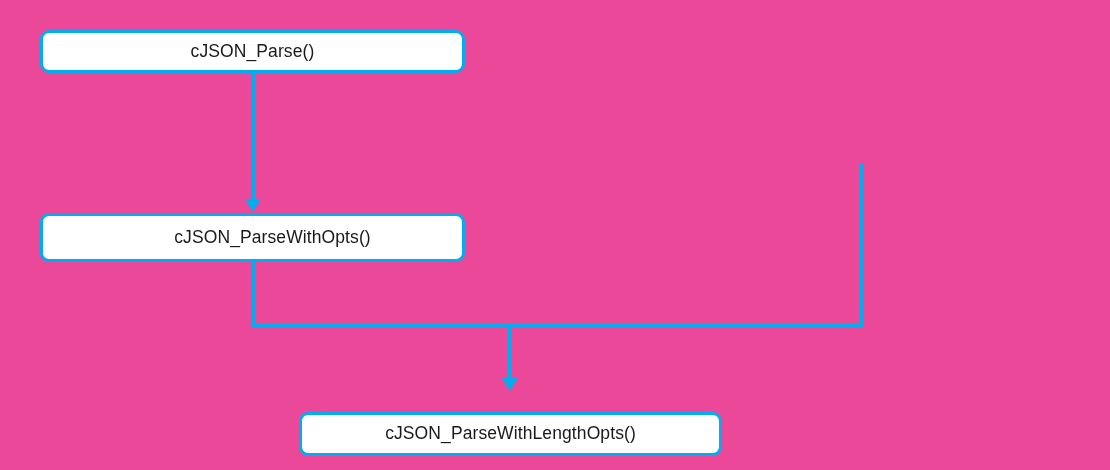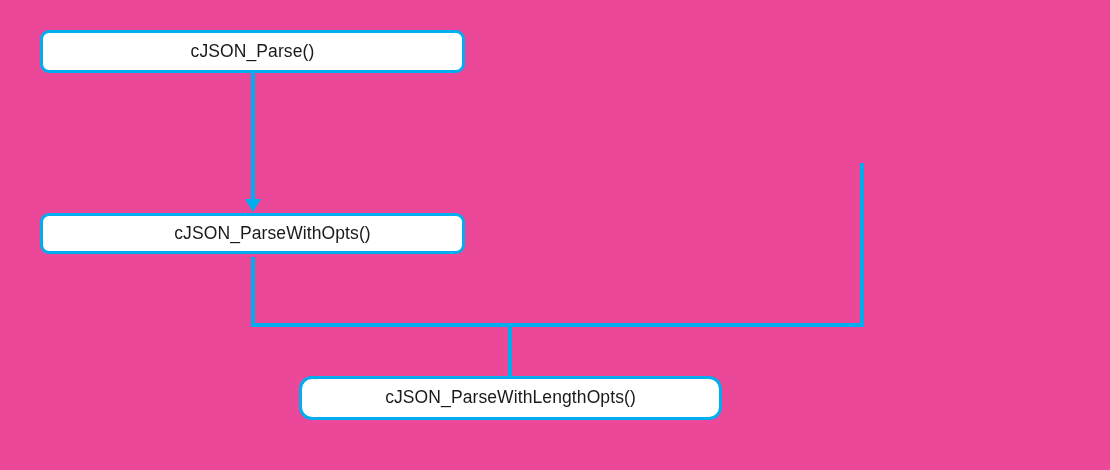--- a/index.html
+++ b/index.html
@@ -71,21 +71,21 @@
       <polygon points="245,199 261,199 253,212" fill="#00AEEF"></polygon>
       <polygon points="502,378 518,378 510,391" fill="#00AEEF"></polygon>
     </g>
   </svg>
 
   <div class="node-box" id="node-parse" style="left: 40px; top: 30px; width: 425px; height: 43px; border-color: rgb(0, 174, 239);">
     <span class="node-label" style="color: rgb(26, 26, 26);">cJSON_Parse()</span>
   </div>
 
 
-  <div class="node-box" id="node-parse-with-opts" style="left: 40px; top: 213px; width: 425px; height: 41px; border-color: rgb(0, 174, 239); padding-left: 40px;">
+  <div class="node-box" id="node-parse-with-opts" style="left: 40px; top: 213px; width: 425px; height: 49px; border-color: rgb(0, 174, 239); padding-left: 40px;">
     <span class="node-label" style="color: rgb(26, 26, 26);">cJSON_ParseWithOpts()</span>
   </div>
 
-  <div class="node-box" id="node-parse-with-length-opts" style="left: 299px; top: 376px; width: 423px; height: 44px; border-color: rgb(0, 174, 239); border-radius: 13px;">
+  <div class="node-box" id="node-parse-with-length-opts" style="left: 299px; top: 412px; width: 423px; height: 44px; border-color: rgb(0, 174, 239);">
     <span class="node-label" style="color: rgb(26, 26, 26);">cJSON_ParseWithLengthOpts()</span>
   </div>
 
 </div>
 
 </body></html>

